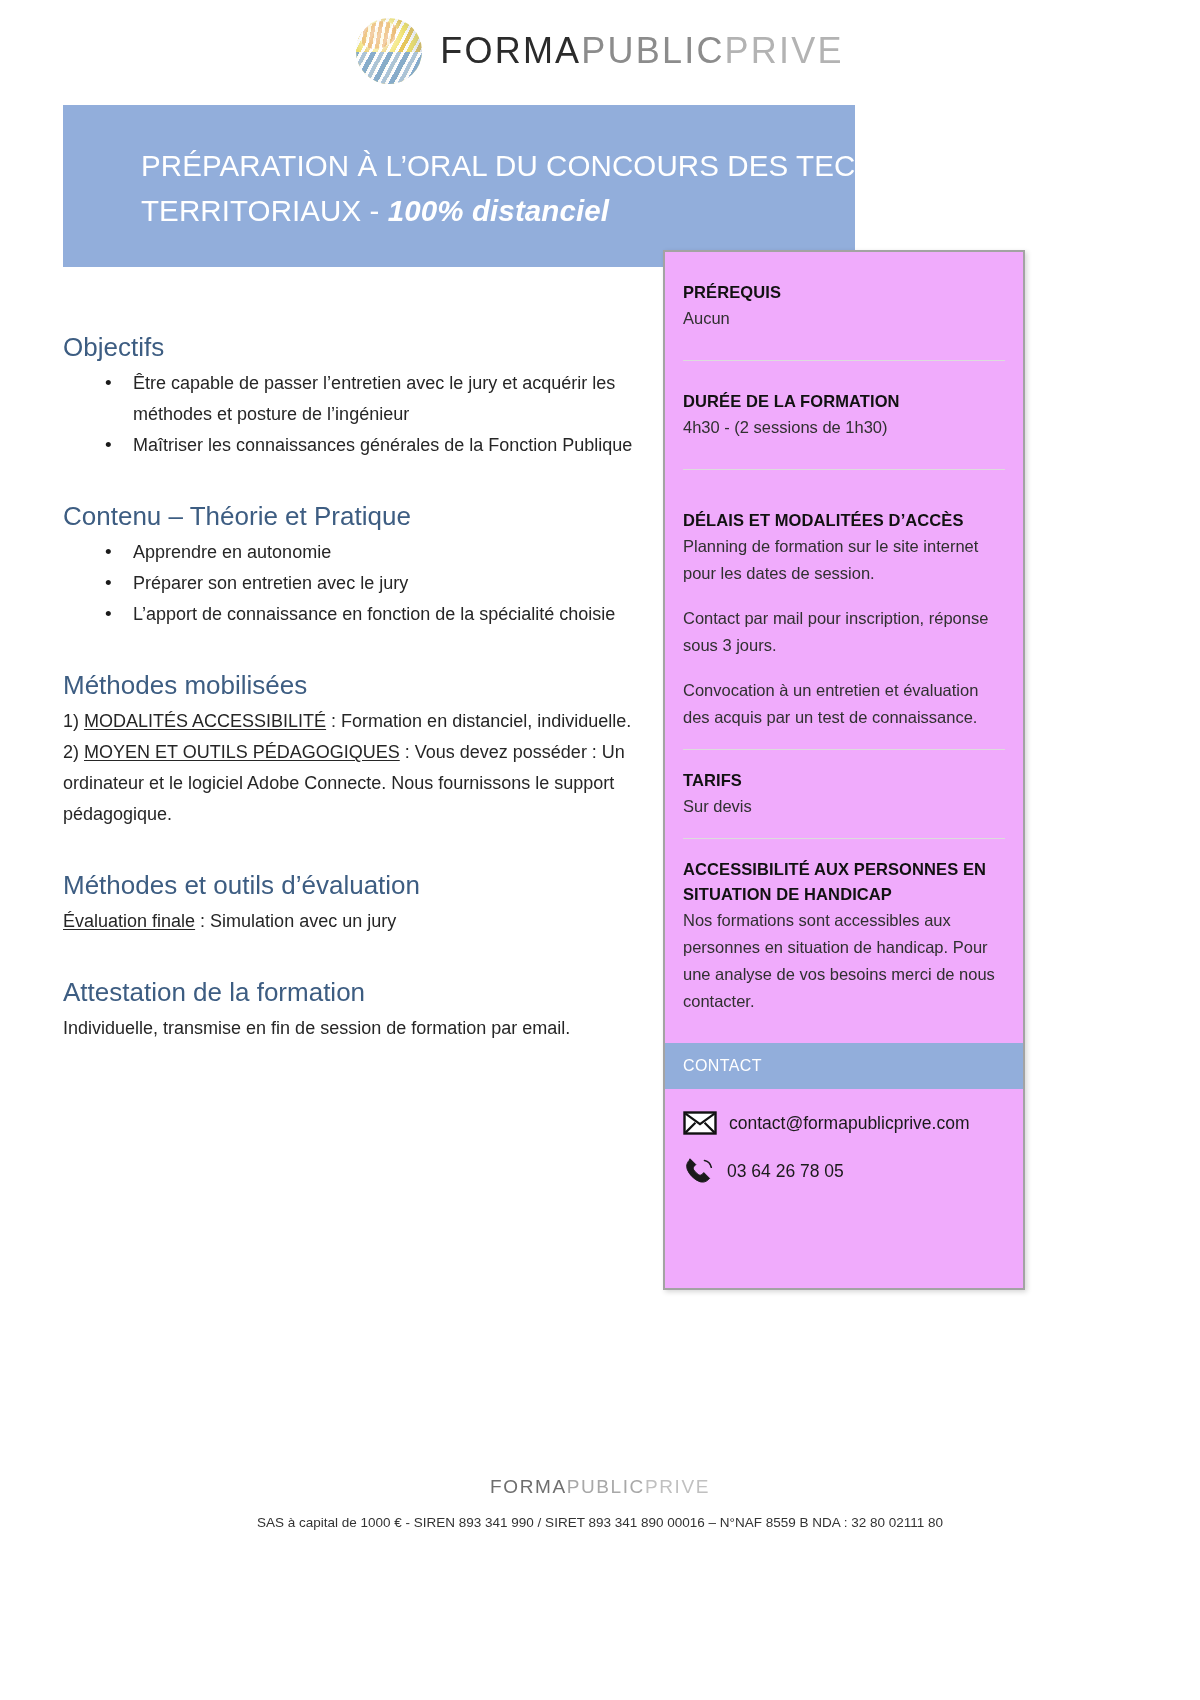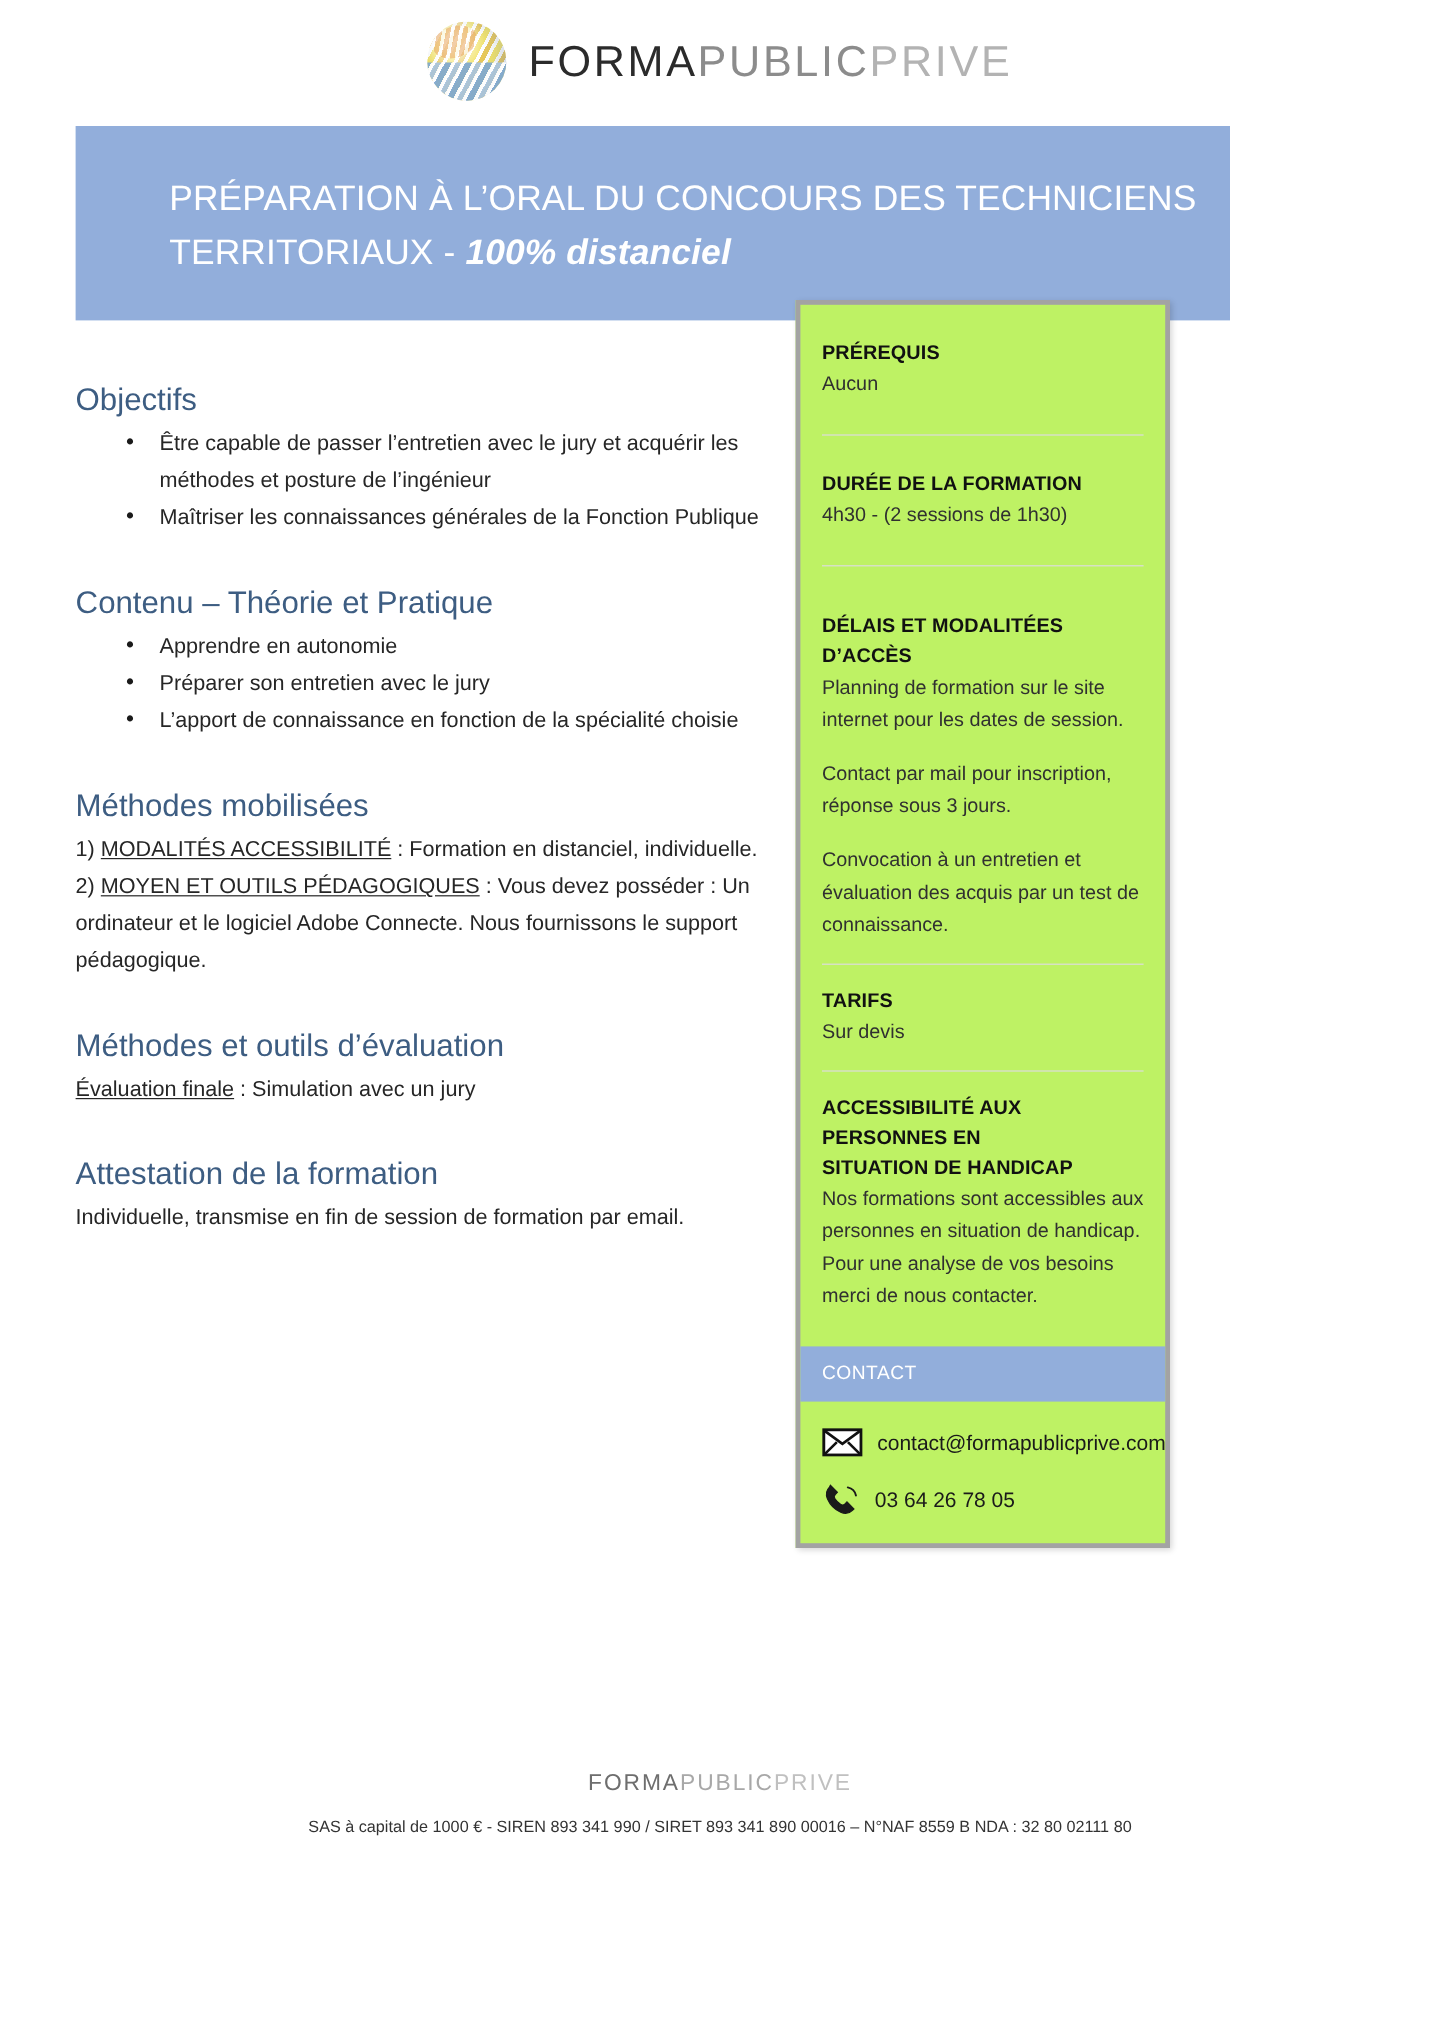--- a/index.html
+++ b/index.html
@@ -76,21 +76,21 @@
   }
   .logo-word .lw-dark  { color: #2b2b2b; }
   .logo-word .lw-mid   { color: #8c8c8c; }
   .logo-word .lw-light { color: #b3b3b3; }
 
   
   .title-banner {
     position: absolute;
     left: 63px;
     top: 105px;
-    width: 962px;
+    width: 792px;
     height: 162px;
     background: #92aedb;
     box-sizing: border-box;
     padding: 38px 40px 0 78px;
   }
   .title-banner .t-line {
     color: #ffffff;
     font-size: 29.5px;
     line-height: 45px;
     font-weight: 400;
@@ -99,21 +99,21 @@
   }
   .title-banner .t-ital {
     font-style: italic;
     font-weight: 700;
   }
 
   
   .left-col {
     position: absolute;
     left: 63px;
-    top: 316px;
+    top: 330px;
     width: 600px;
   }
   .sec-head {
     color: #3d5d82;
     font-size: 26px;
     font-weight: 400;
     margin: 0 0 4px 0;
     line-height: 34px;
   }
   .sec-gap { height: 38px; }
@@ -144,24 +144,24 @@
     color: #262626;
     margin: 0;
   }
   .u { text-decoration: underline; text-underline-offset: 2px; }
 
   
   .right-panel {
     position: absolute;
     left: 663px;
     top: 250px;
-    width: 312px;
+    width: 362px;
     height: 1040px;
-    background: #bef264;
-    border: 4px solid #a3a3a3;
+    background: #f0abfc;
+    border: 2px solid #a3a3a3;
     box-shadow: 2px 2px 5px rgba(0,0,0,.16);
     box-sizing: border-box;
   }
   .rp-block {
     padding: 0 18px;
     box-sizing: border-box;
   }
   .rp-title {
     font-size: 16.5px;
     font-weight: 700;

